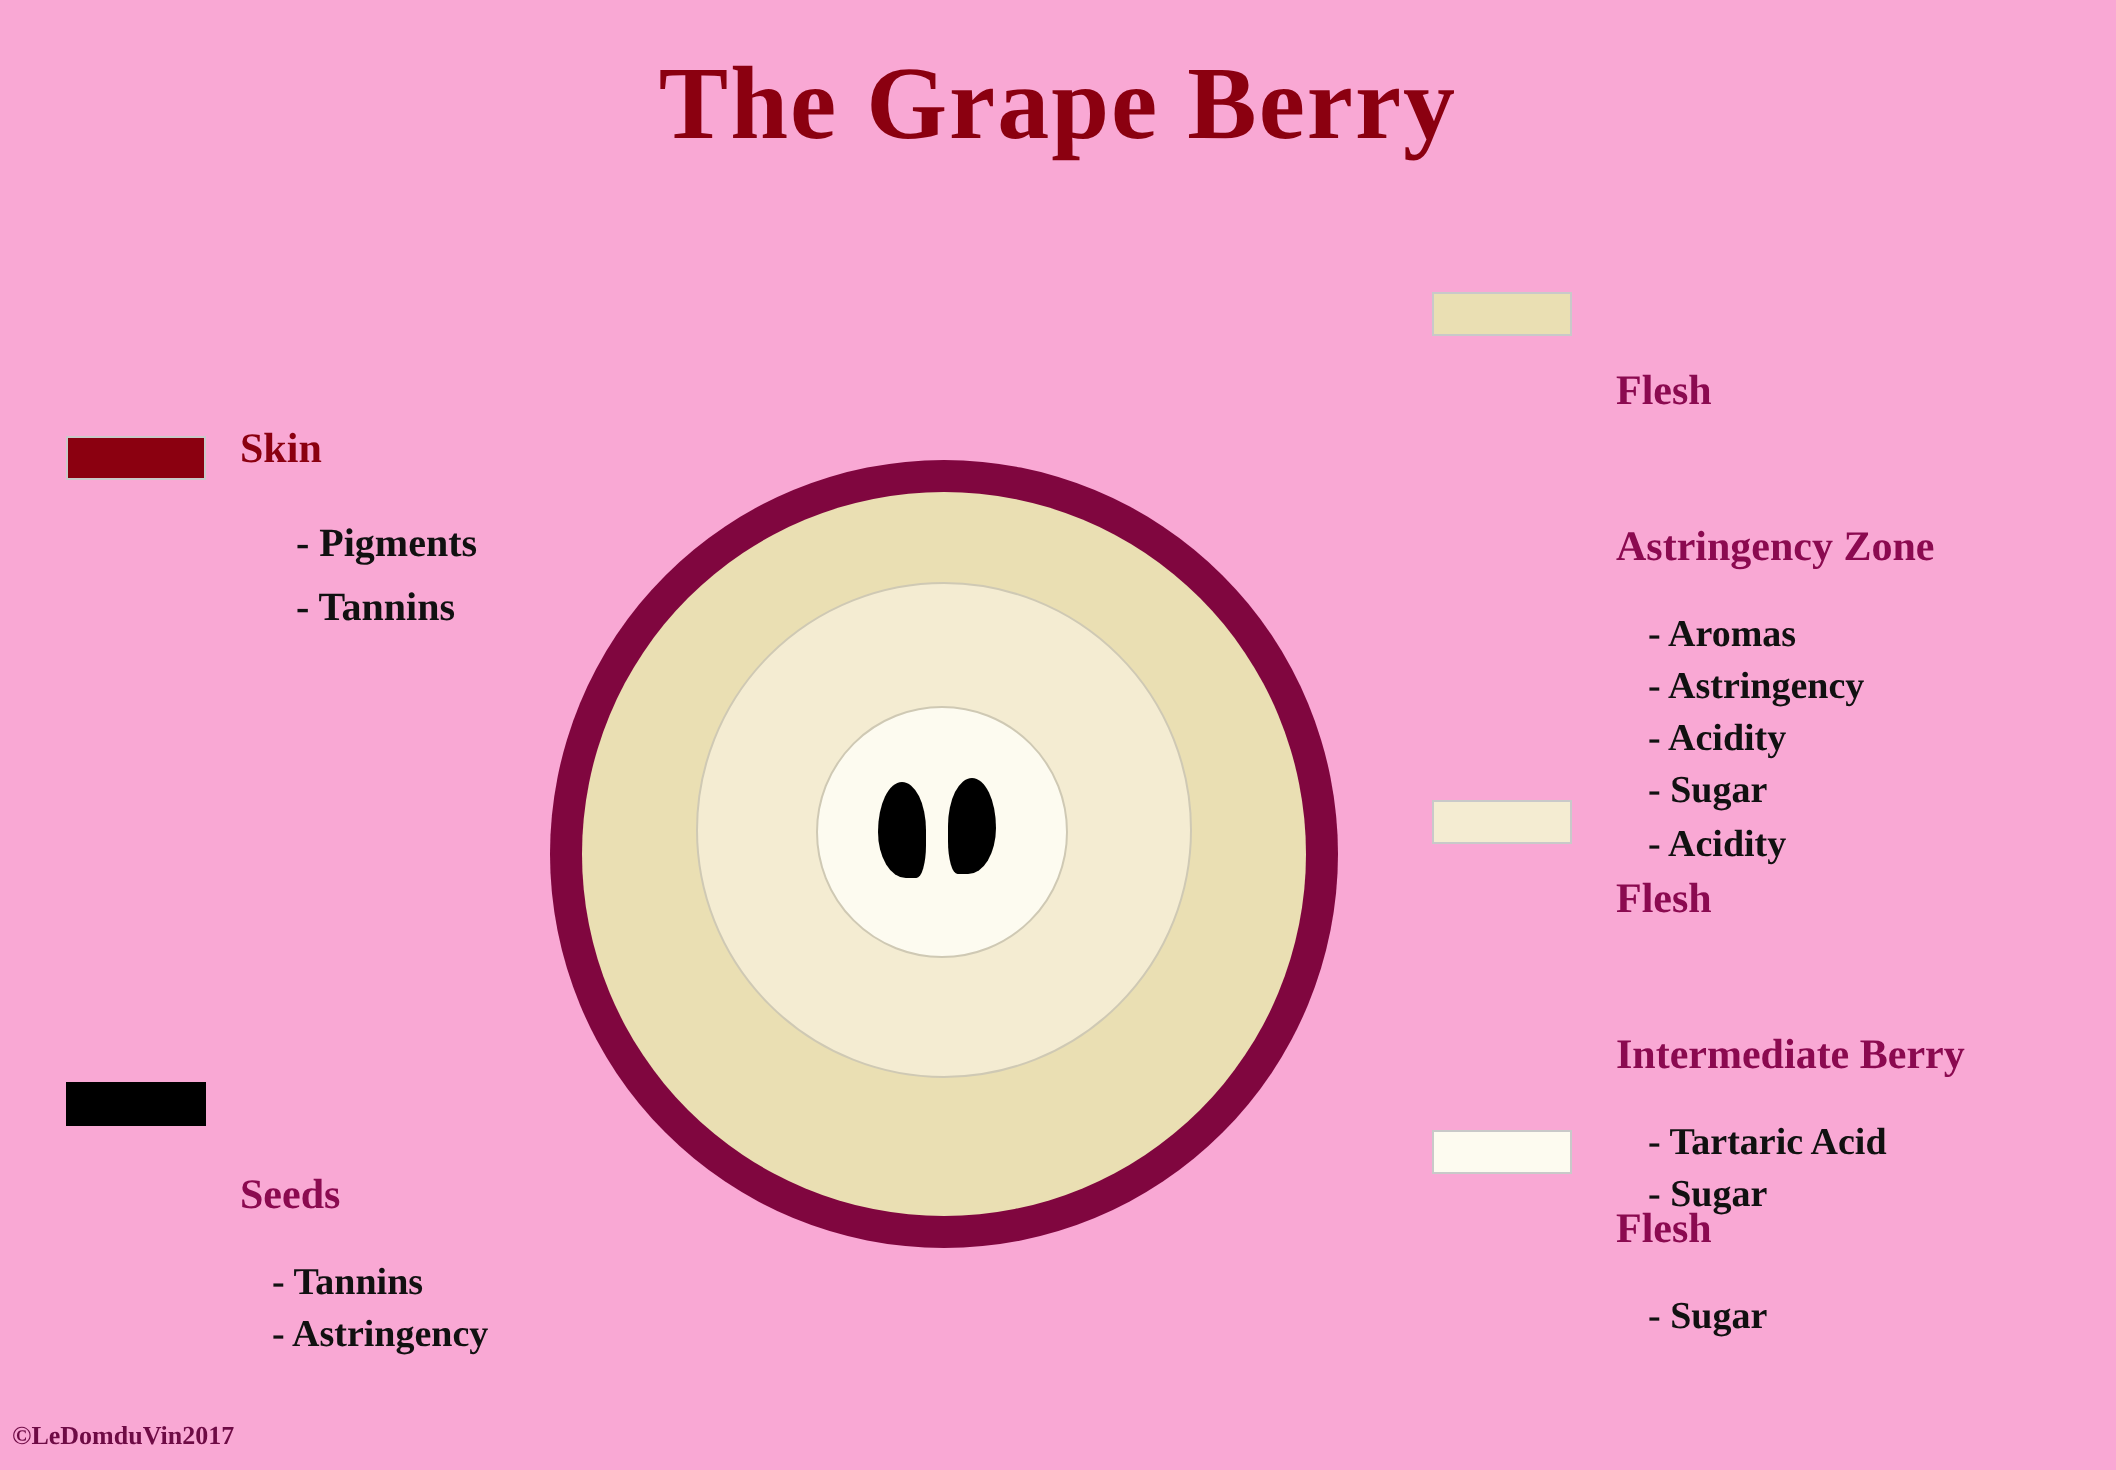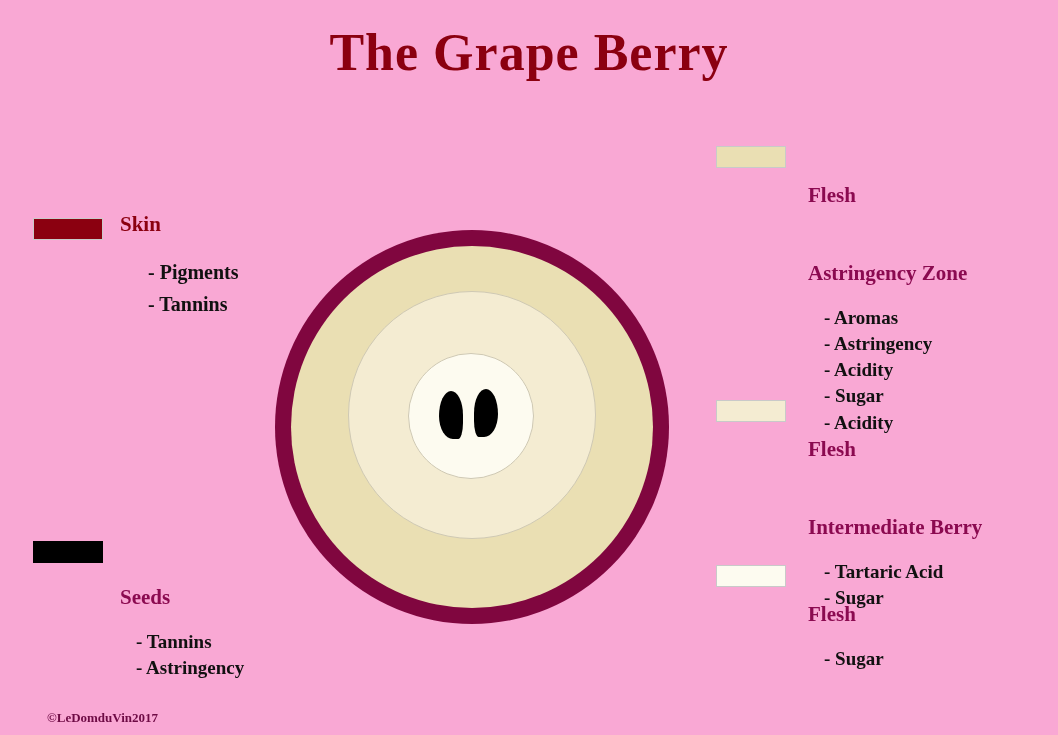--- a/index.html
+++ b/index.html
@@ -148,21 +148,20 @@
 
   
   .copyright {
     position: absolute;
     left: 6px;
     top: 710px;
     font-size: 13px;
     font-weight: bold;
     color: #6E0B45;
     white-space: nowrap;
-    margin-left: 41px;
   }
 </style>
 </head>
 <body>
 
 <div id="page">
 
   <div class="title">The Grape Berry</div>
 
   <div class="berry">

